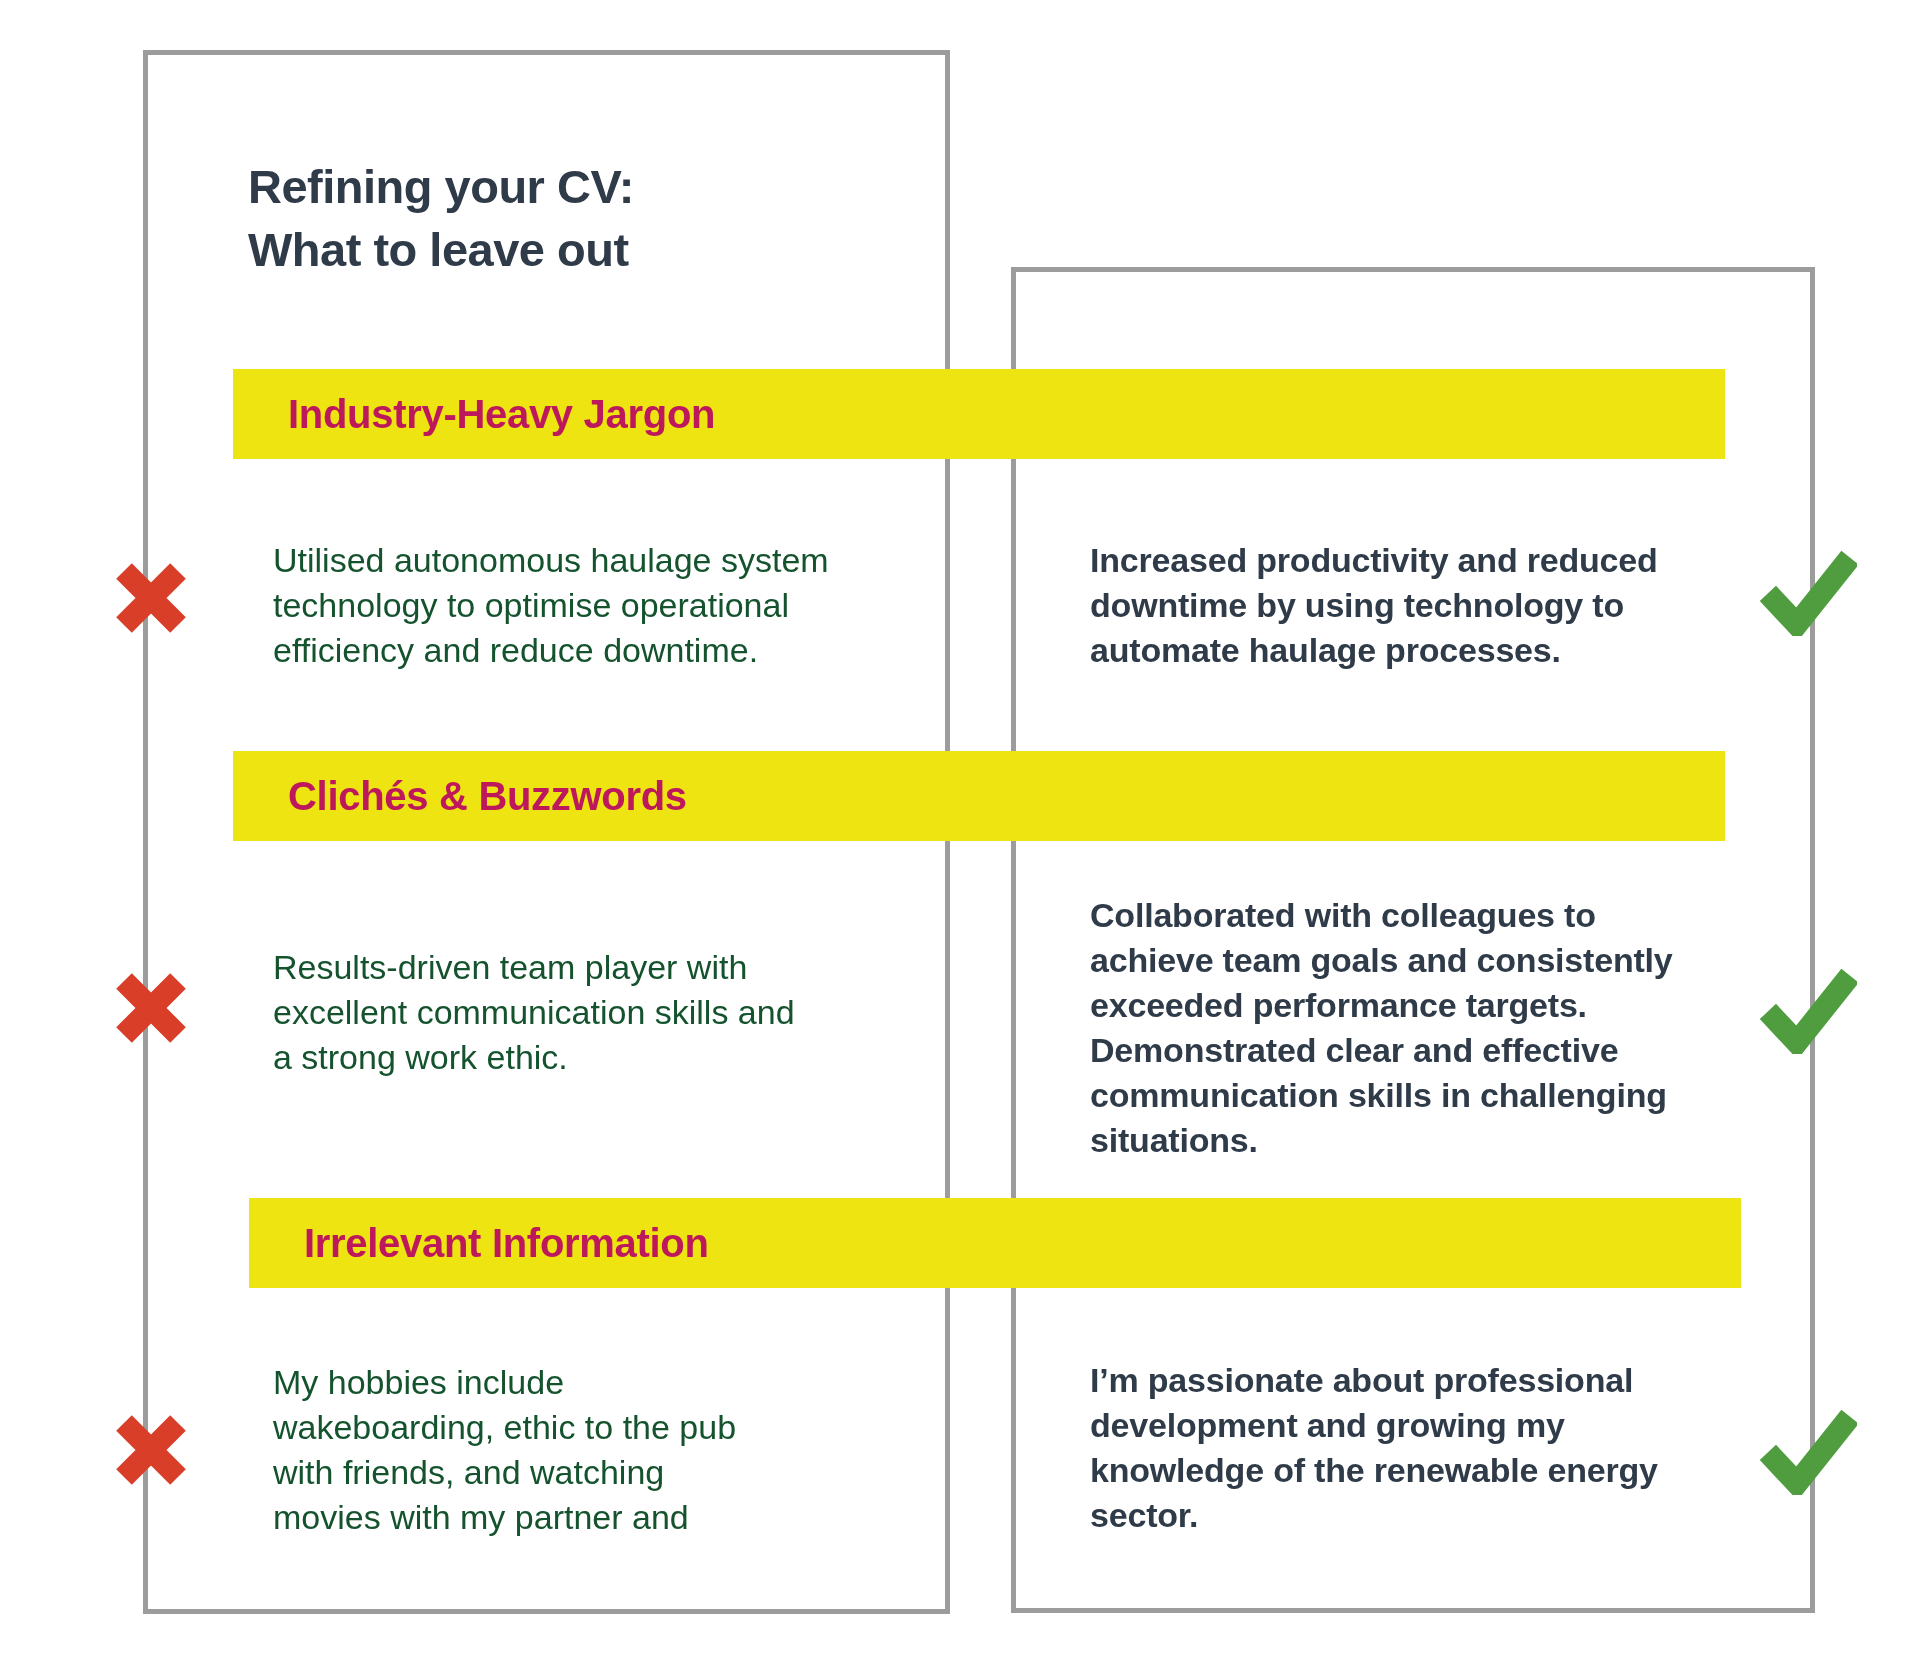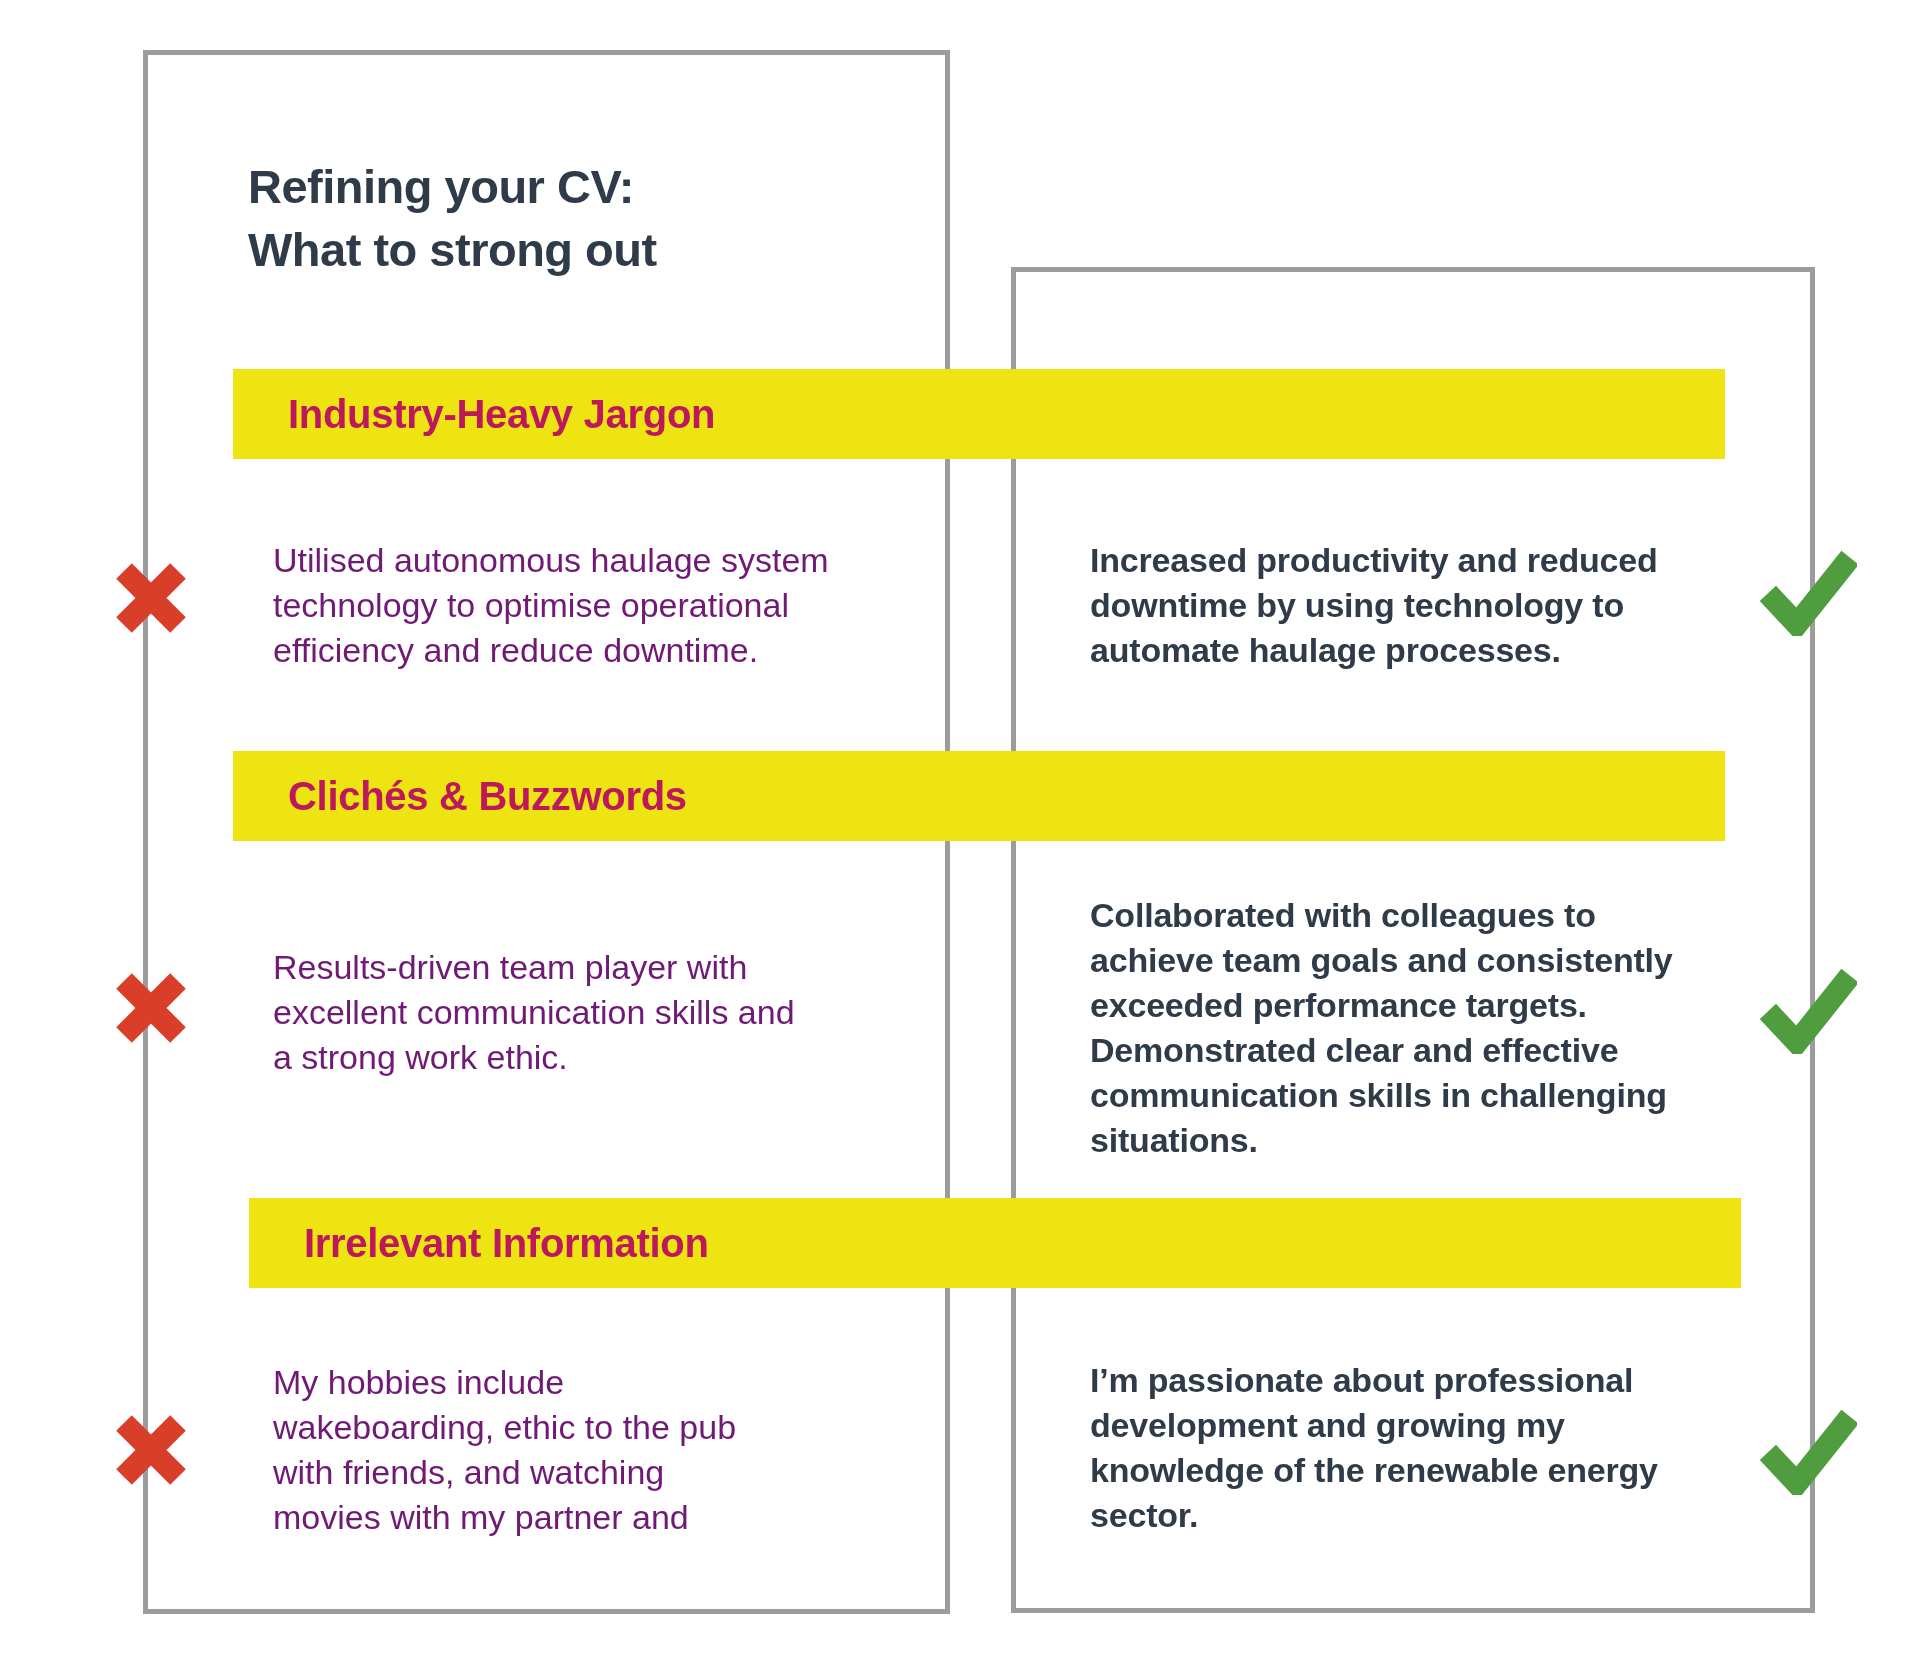--- a/index.html
+++ b/index.html
@@ -52,21 +52,21 @@
     color: #be185d;
     font-size: 40px;
     font-weight: 700;
     letter-spacing: -0.3px;
   }
 
   .bad-text {
     position: absolute;
     left: 273px;
     width: 640px;
-    color: #701a75;
+    color: #14532d;
     font-size: 34px;
     font-weight: 400;
     line-height: 45px;
     white-space: pre-line;
     z-index: 2;
   }
   .bad-1 { top: 538px; }
   .bad-2 { top: 945px; }
   .bad-3 { top: 1360px; }
 
@@ -106,21 +106,21 @@
 </head>
 <body>
 
 <div class="canvas">
 
   <div class="panel panel-left"></div>
   <div class="panel panel-right"></div>
 
   <div class="title">
     <span class="t1">Refining your CV:</span>
-    <span class="t2">What to strong out</span>
+    <span class="t2">What to leave out</span>
   </div>
 
   <div class="banner banner-1">
     <span class="heading">Industry-Heavy Jargon</span>
   </div>
   <div class="bad-text bad-1">Utilised autonomous haulage system
 technology to optimise operational
 efficiency and reduce downtime.</div>
   <div class="good-text good-1">Increased productivity and reduced
 downtime by using technology to

